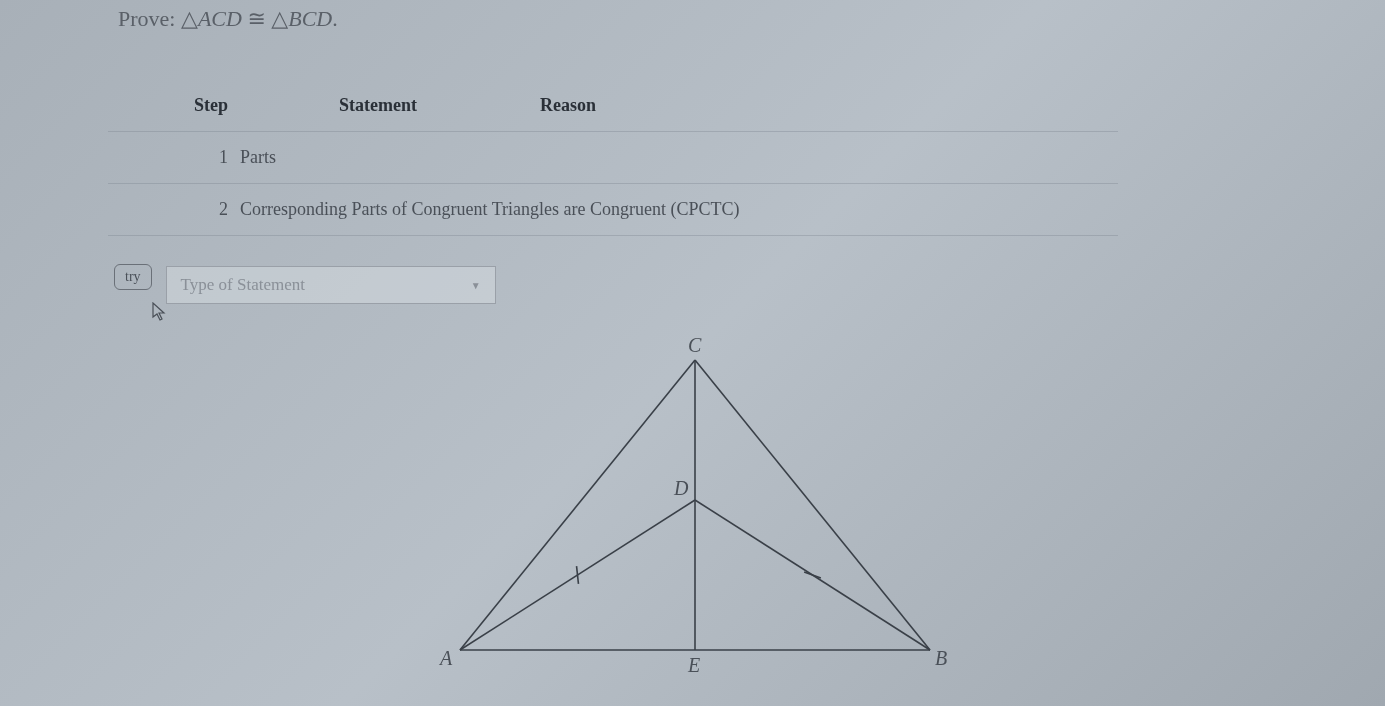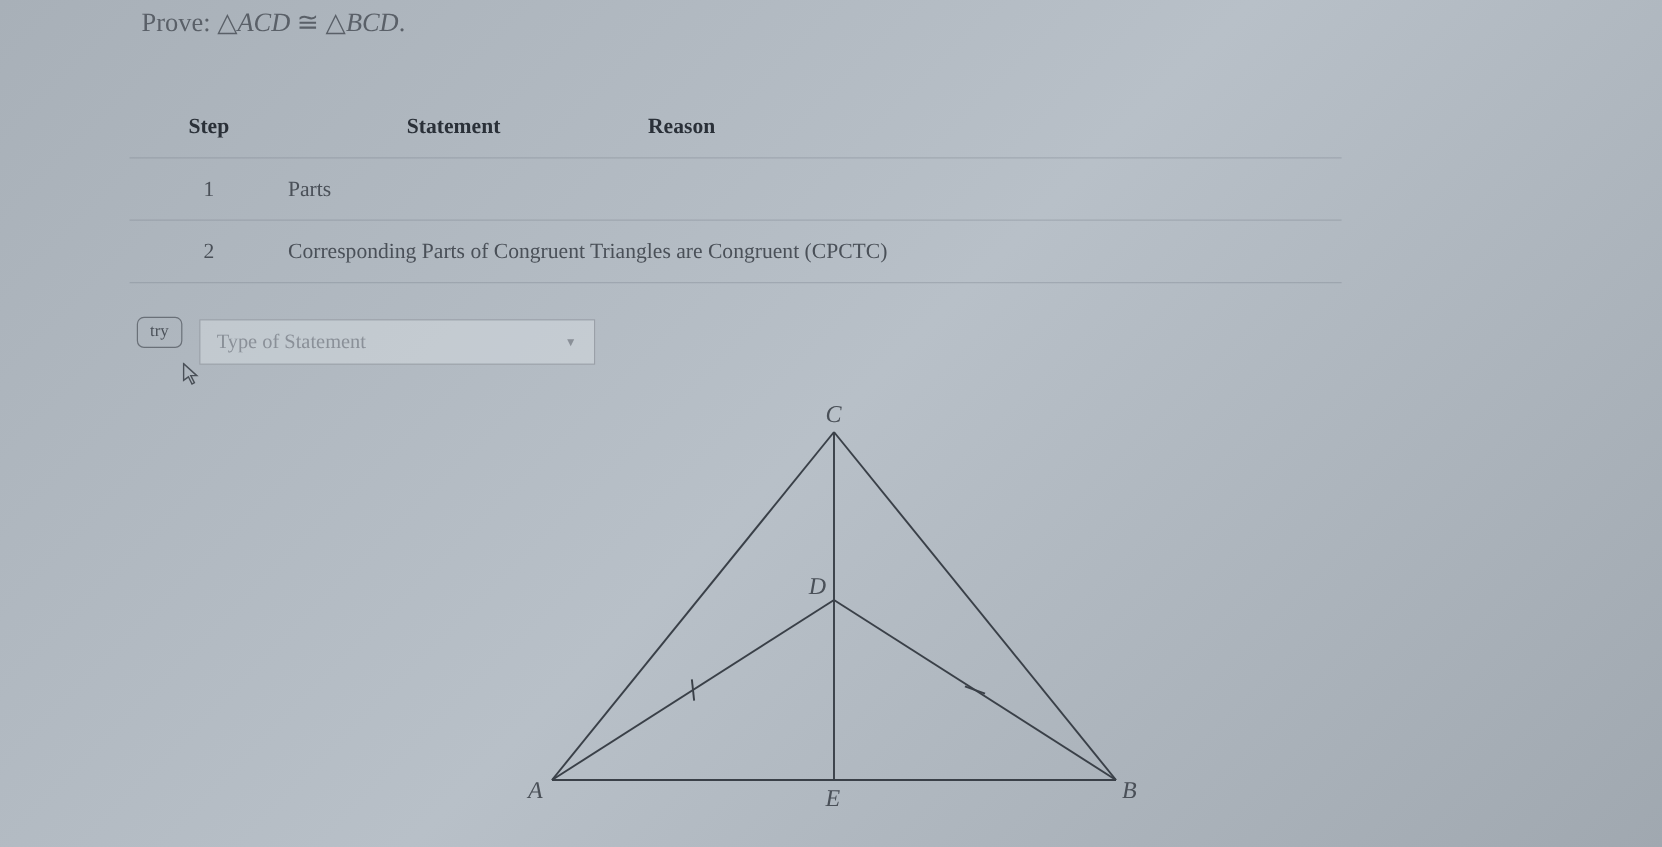--- a/index.html
+++ b/index.html
@@ -29,21 +29,21 @@
     width: 1010px;
   }
   .header-row, .data-row {
     display: flex;
     align-items: center;
     height: 52px;
     border-bottom: 1px solid rgba(120,130,140,0.35);
   }
   .header-row { font-weight: bold; color: #2a3038; font-size: 18px; }
   .data-row { font-size: 18px; color: #4a5058; }
-  .col-step { width: 120px; text-align: center; padding-left: 12px; }
+  .col-step { width: 120px; text-align: right; padding-left: 12px; }
   .col-statement { width: 300px; text-align: center; font-style: italic; font-family: 'Times New Roman', serif; }
   .header-row .col-statement { font-style: normal; font-family: Georgia, serif; }
   .col-reason { flex: 1; padding-left: 12px; }
   .input-row {
     display: flex;
     align-items: center;
     gap: 14px;
     margin-top: 14px;
     padding-left: 6px;
   }

